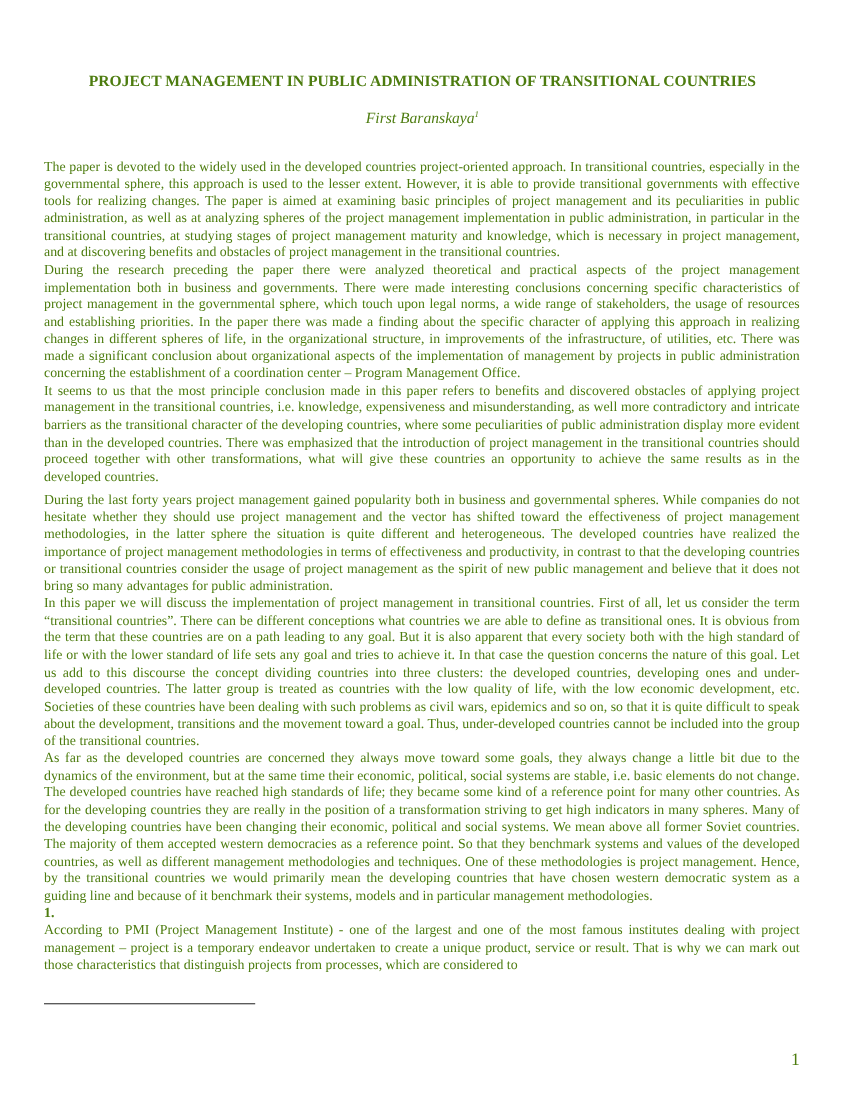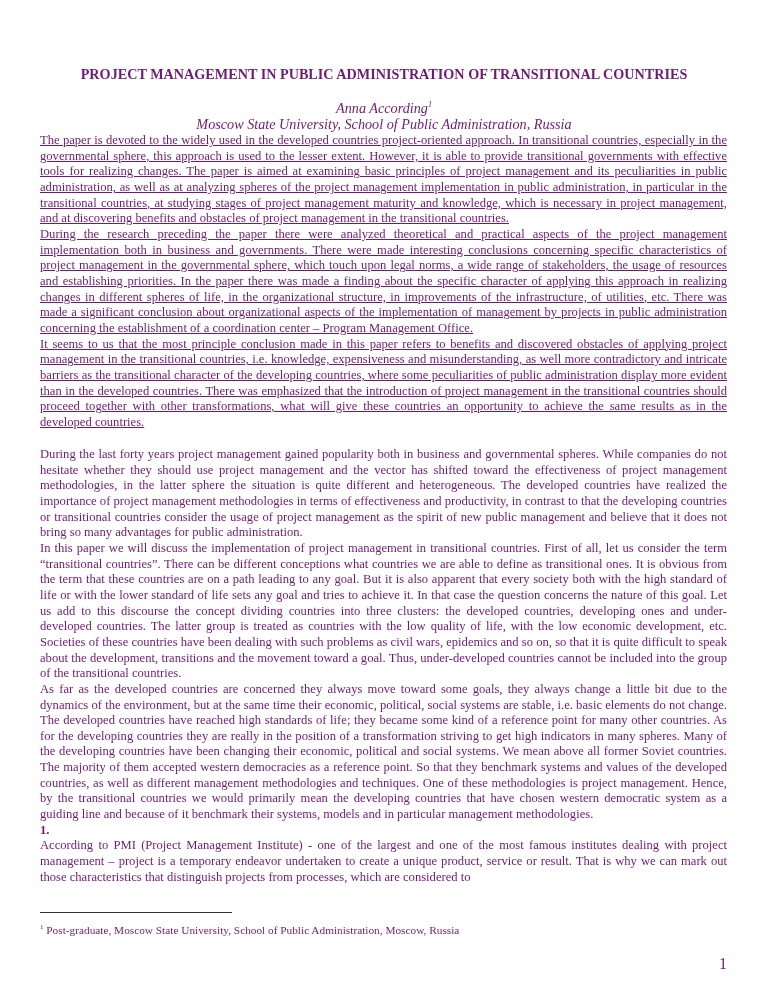--- a/index.html
+++ b/index.html
@@ -1,19 +1,19 @@
 <!DOCTYPE html>
 <html><head>
   <meta charset="utf-8">
   <style>
     html, body { margin: 0; padding: 0; background: #ffffff; }
     body { width: 768px; height: 994px; position: relative; overflow: hidden; }
     .page {
       position: absolute; left: 0; top: 0; width: 768px; height: 994px;
-      background: #ffffff; color: #701a75;
+      background: #ffffff; color: #4d7c0f;
       font-family: "Liberation Serif", "DejaVu Serif", serif;
     }
     .title {
       position: absolute; left: 40px; width: 688px; top: 66px;
       text-align: center; font-weight: bold; font-size: 14.2px; line-height: 16.5px;
       letter-spacing: 0px; margin: 0;
     }
     .author {
       position: absolute; left: 40px; width: 688px; top: 100px;
       text-align: center; font-style: italic; font-size: 14.2px; line-height: 16.5px; margin: 0;
@@ -21,21 +21,21 @@
     .author sup { font-size: 8px; vertical-align: super; line-height: 0; }
     .affil {
       position: absolute; left: 40px; width: 688px; top: 116px;
       text-align: center; font-style: italic; font-size: 14.2px; line-height: 16.5px; margin: 0;
     }
     .block {
       position: absolute; left: 40px; width: 687px;
       font-size: 12.6px; line-height: 15.65px; text-align: justify;
     }
     .block p { margin: 0; text-align: justify; text-align-last: left; }
-    .abstract { top: 133px; text-decoration: underline; }
+    .abstract { top: 144px; }
     .body-text { top: 447px; }
     .section-heading {
       font-weight: bold; display: flex; margin: 0;
     }
     .section-heading .num { width: 64px; flex: none; }
     .footnote-rule {
       position: absolute; left: 40px; top: 912px; width: 192px; height: 0;
       border-top: 1px solid #333;
     }
     .footnote {
@@ -48,39 +48,37 @@
       font-size: 16px; line-height: 18px; margin: 0;
     }
   </style>
 </head>
 <body>
 
 <div class="page">
 
   <h1 class="title">PROJECT MANAGEMENT IN PUBLIC ADMINISTRATION OF TRANSITIONAL COUNTRIES</h1>
 
-  <p class="author"><span>Anna According</span><sup>1</sup></p>
+  <p class="author"><span>First Baranskaya</span><sup>1</sup></p>
 
-  <p class="affil">Moscow State University, School of Public Administration, Russia</p>
 
   <div class="block abstract">
     <p>The paper is devoted to the widely used in the developed countries project-oriented approach. In transitional countries, especially in the governmental sphere, this approach is used to the lesser extent. However, it is able to provide transitional governments with effective tools for realizing changes. The paper is aimed at examining basic principles of project management and its peculiarities in public administration, as well as at analyzing spheres of the project management implementation in public administration, in particular in the transitional countries, at studying stages of project management maturity and knowledge, which is necessary in project management, and at discovering benefits and obstacles of project management in the transitional countries.</p>
     <p>During the research preceding the paper there were analyzed theoretical and practical aspects of the project management implementation both in business and governments.  There were made interesting conclusions concerning specific characteristics of project management in the governmental sphere, which touch upon legal norms, a wide range of stakeholders, the usage of resources and establishing priorities.  In the paper there was made a finding about the specific character of applying this approach in realizing changes in different spheres of life, in the organizational structure, in improvements of the infrastructure, of utilities, etc. There was made a significant conclusion about organizational aspects of the implementation of management by projects in public administration concerning the establishment of a coordination center – Program Management Office.</p>
     <p>It seems to us that the most principle conclusion made in this paper refers to benefits and discovered obstacles of applying project management in the transitional countries, i.e. knowledge, expensiveness and misunderstanding, as well more contradictory and intricate barriers as the transitional character of the developing countries, where some peculiarities of public administration display more evident than in the developed countries. There was emphasized that the introduction of project management in the transitional countries should proceed together with other transformations, what will give these countries an opportunity to achieve the same results as in the developed countries.</p>
   </div>
 
   <div class="block body-text">
     <p>During the last forty years project management gained popularity both in business and governmental spheres. While companies do not hesitate whether they should use project management and the vector has shifted toward the effectiveness of project management methodologies, in the latter sphere the situation is quite different and heterogeneous. The developed countries have realized the importance of project management methodologies in terms of effectiveness and productivity, in contrast to that the developing countries or transitional countries consider the usage of project management as the spirit of new public management and believe that it does not bring so many advantages for public administration.</p>
     <p>In this paper we will discuss the implementation of project management in transitional countries. First of all, let us consider the term “transitional countries”. There can be different conceptions what countries we are able to define as transitional ones. It is obvious from the term that these countries are on a path leading to any goal. But it is also apparent that every society both with the high standard of life or with the lower standard of life sets any goal and tries to achieve it. In that case the question concerns the nature of this goal. Let us add to this discourse the concept dividing countries into three clusters: the developed countries, developing ones and under-developed countries. The latter group is treated as countries with the low quality of life, with the low economic development, etc. Societies of these countries have been dealing with such problems as civil wars, epidemics and so on, so that it is quite difficult to speak about the development, transitions and the movement toward a goal. Thus, under-developed countries cannot be included into the group of the transitional countries.</p>
     <p>As far as the developed countries are concerned they always move toward some goals, they always change a little bit due to the dynamics of the environment, but at the same time their economic, political, social systems are stable, i.e. basic elements do not change. The developed countries have reached high standards of life; they became some kind of a reference point for many other countries. As for the developing countries they are really in the position of a transformation striving to get high indicators in many spheres. Many of the developing countries have been changing their economic, political and social systems. We mean above all former Soviet countries. The majority of them accepted western democracies as a reference point. So that they benchmark systems and values of the developed countries, as well as different management methodologies and techniques. One of these methodologies is project management. Hence, by the transitional countries we would primarily mean the developing countries that have chosen western democratic system as a guiding line and because of it benchmark their systems, models and in particular management methodologies.</p>
     <p class="section-heading">
       <span class="num">1.</span>
     </p>
     <p>According to PMI (Project Management Institute) - one of the largest and one of the most famous institutes dealing with project management – project is a temporary endeavor undertaken to create a unique product, service or result. That is why we can mark out those characteristics that distinguish projects from processes, which are considered to</p>
   </div>
 
   <div class="footnote-rule"></div>
 
-  <p class="footnote"><sup>1</sup><span> Post-graduate, Moscow State University, School of Public Administration, Moscow, Russia</span></p>
 
   <p class="page-number">1</p>
 
 </div>
 
 </body></html>

